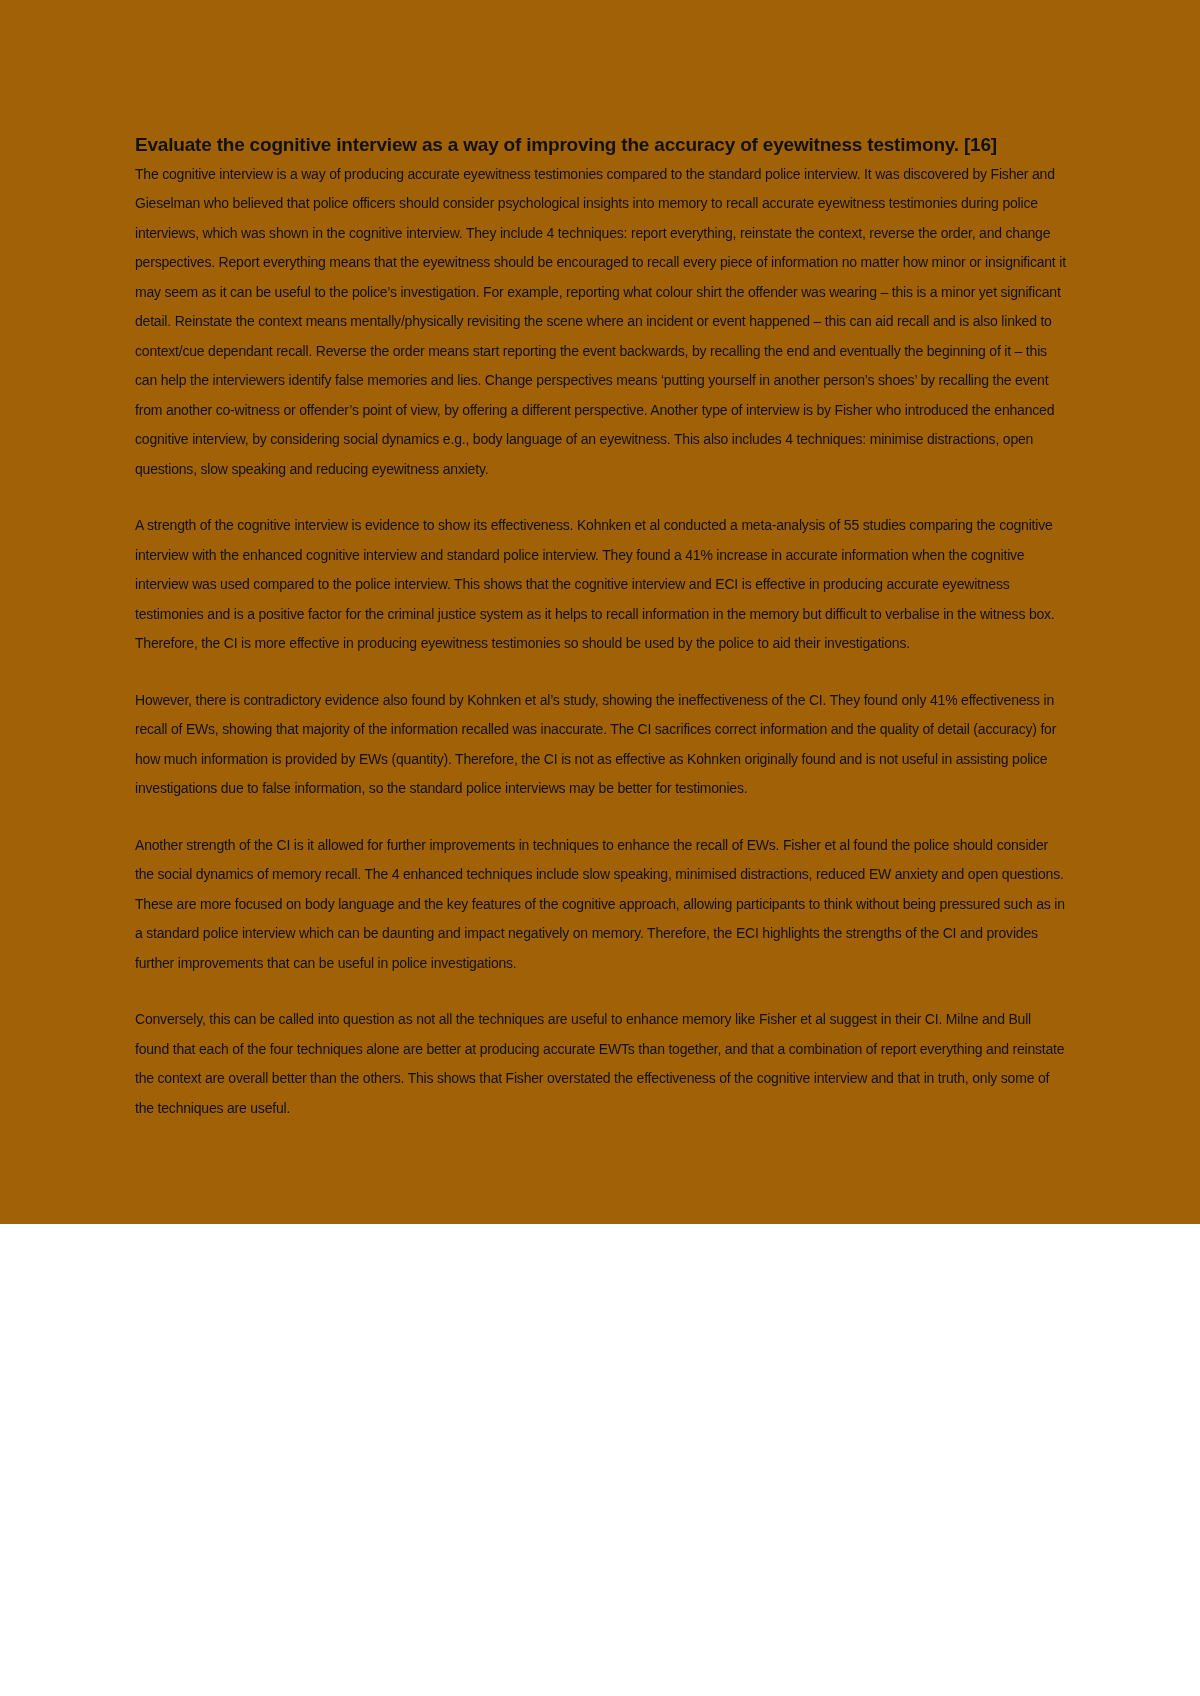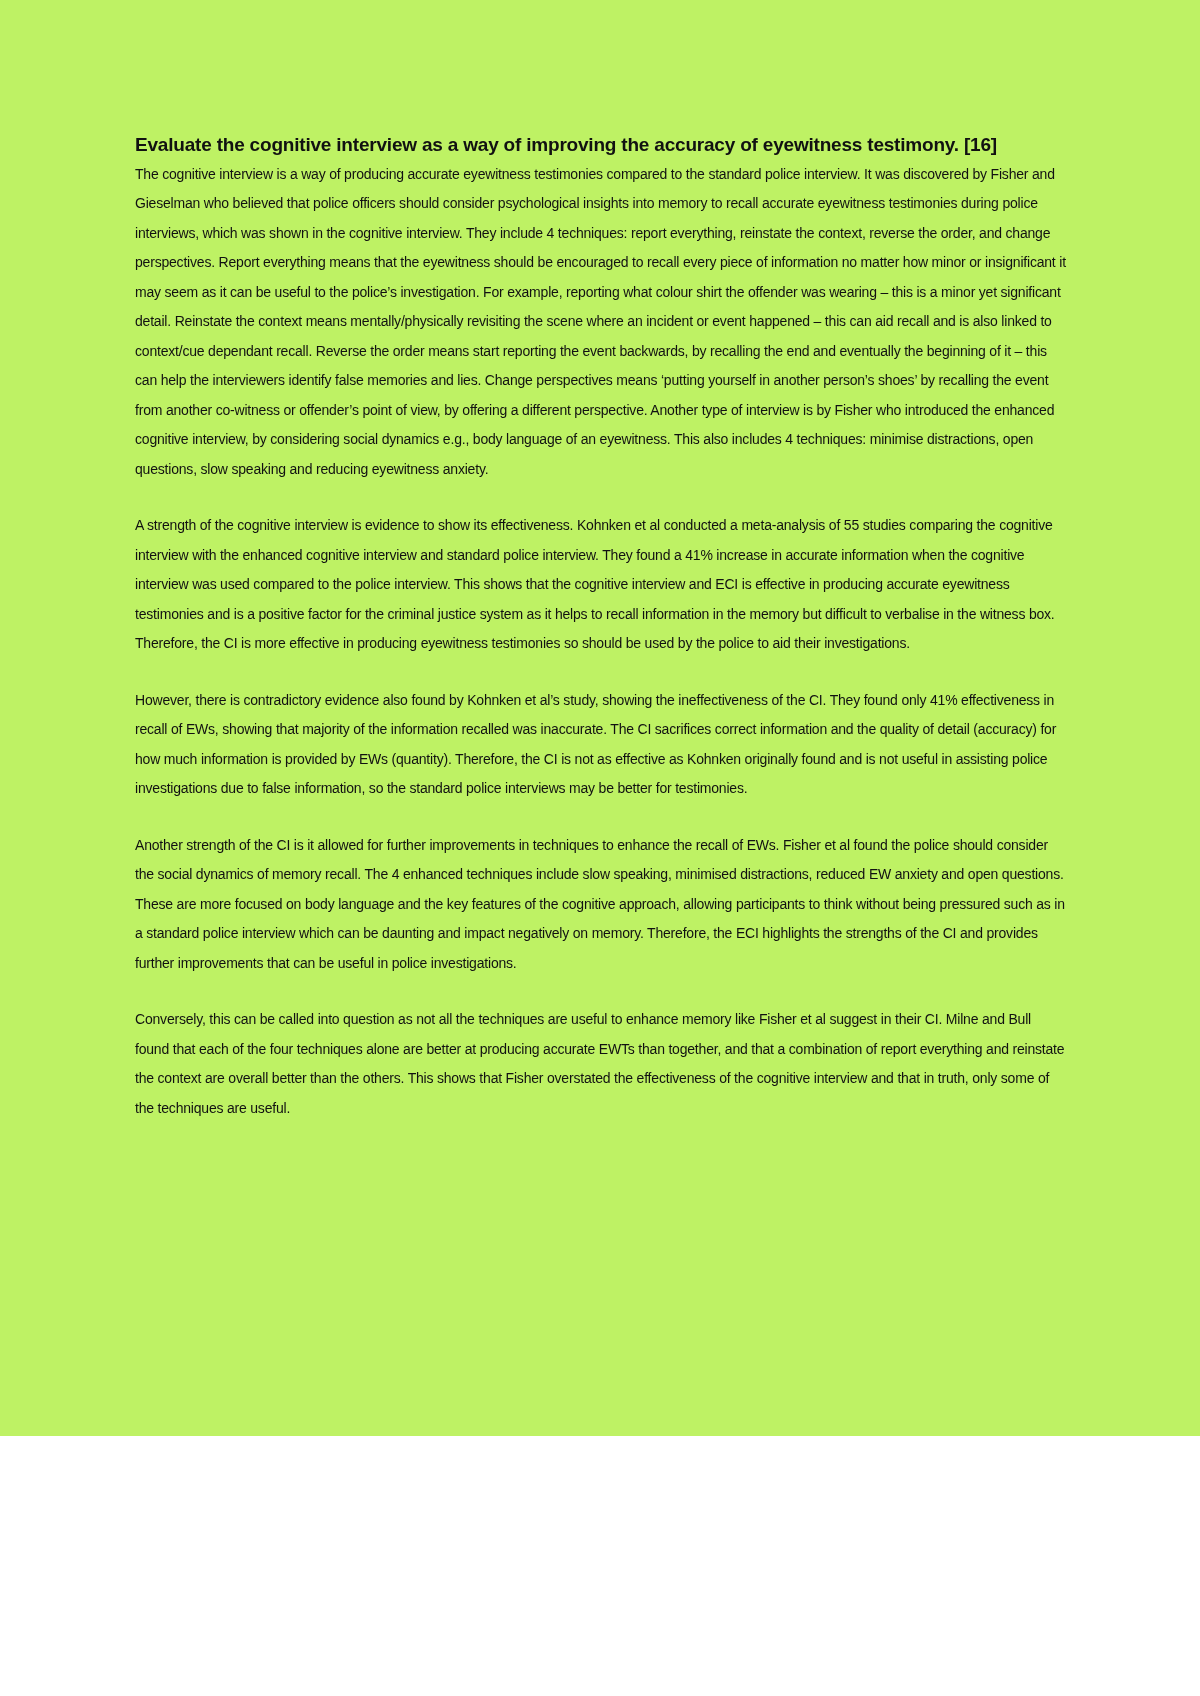--- a/index.html
+++ b/index.html
@@ -3,22 +3,22 @@
 <meta charset="utf-8">
 <style>
   html, body {
     margin: 0;
     padding: 0;
     background: #ffffff;
   }
   .page {
     position: relative;
     width: 1200px;
-    height: 1436px;
-    background: #bef264;
+    height: 1224px;
+    background: #a16207;
     box-sizing: border-box;
     overflow: hidden;
     font-family: "Liberation Sans", "DejaVu Sans", sans-serif;
     color: #111111;
   }
   .content {
     position: absolute;
     left: 135px;
     top: 130px;
     width: 932px;

